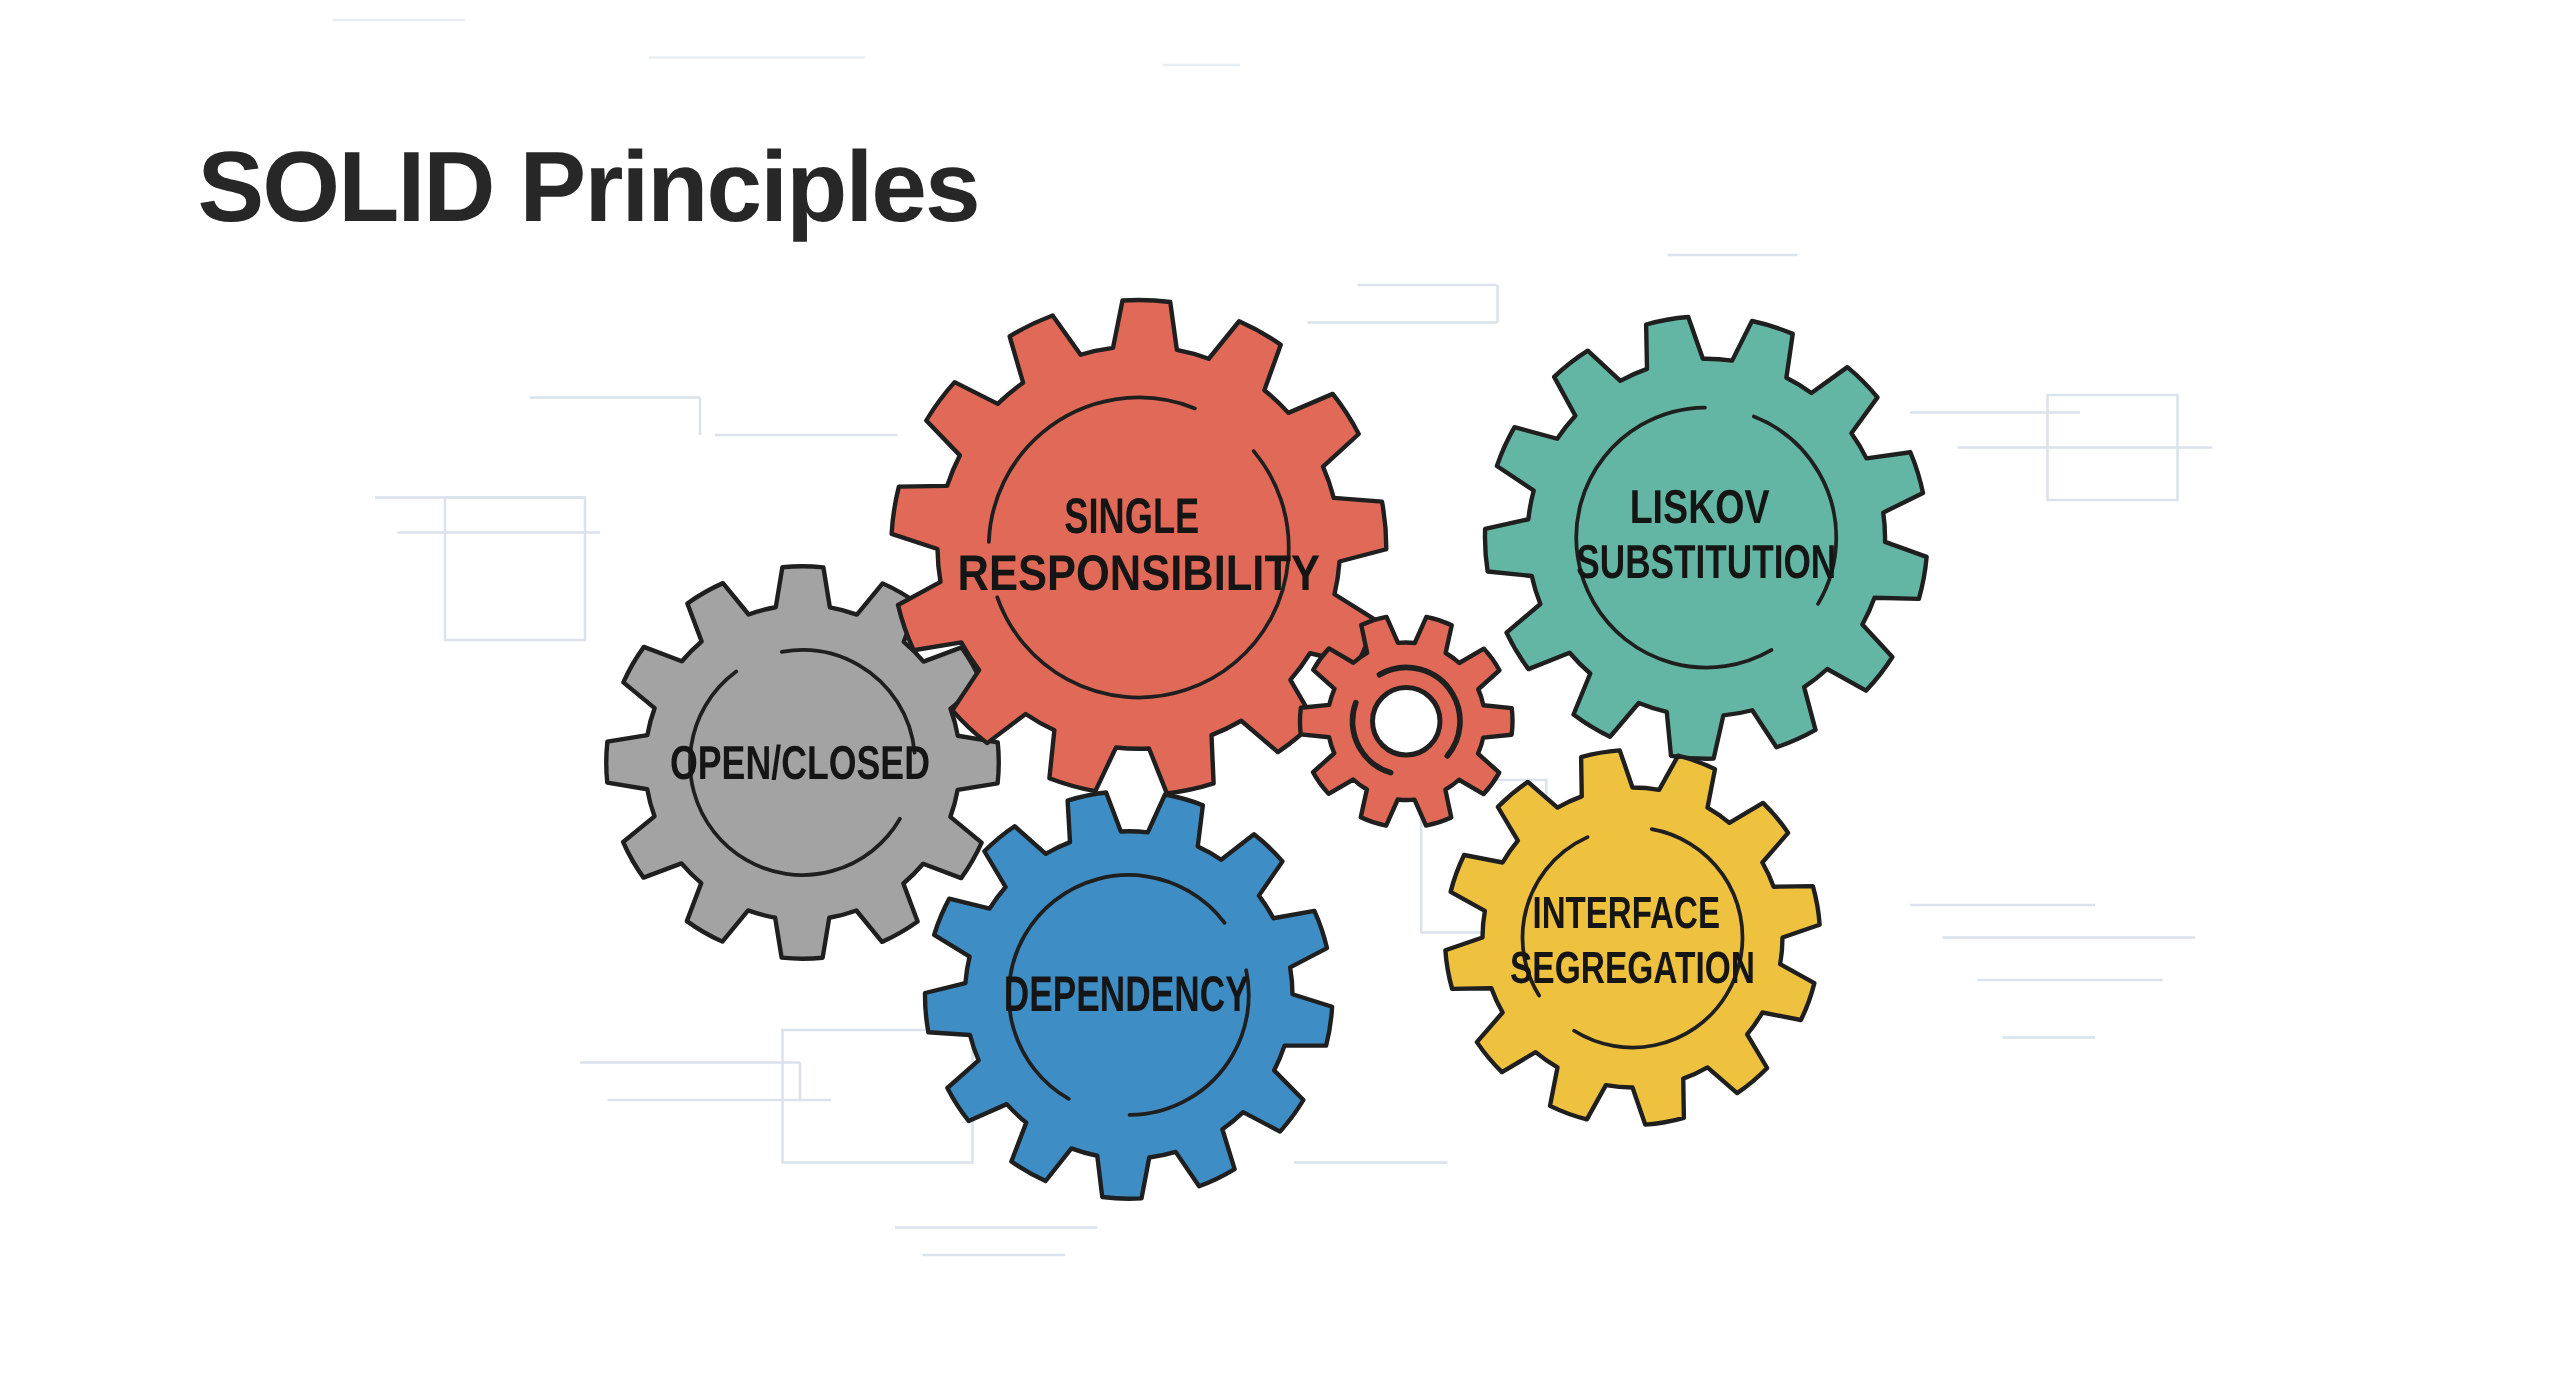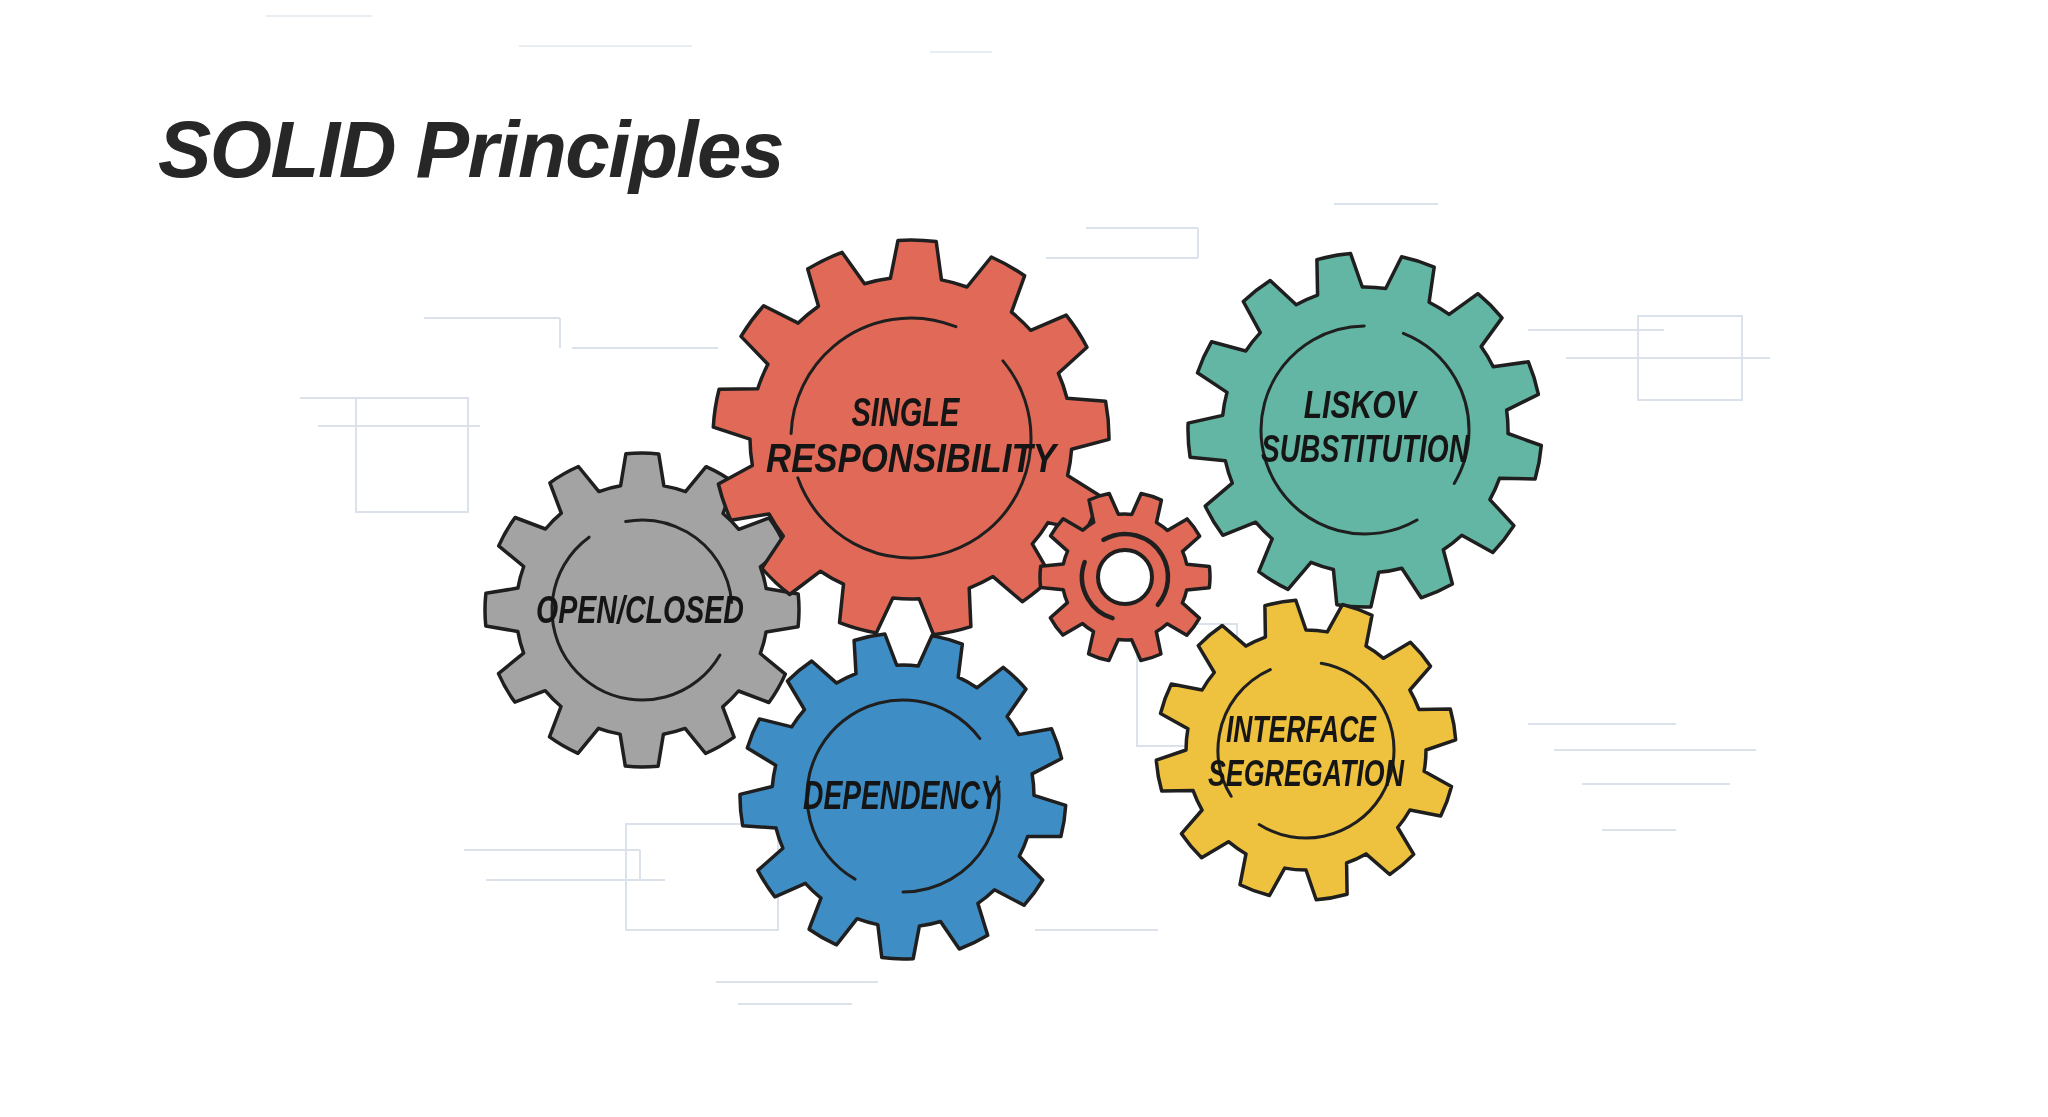--- a/index.html
+++ b/index.html
@@ -2,21 +2,20 @@
 <html><head>
 <meta charset="utf-8">
 <style>
   html,body{margin:0;padding:0;background:#ffffff;}
   .stage{
     position:relative;
     width:2048px;height:1117px;
     background:#ffffff;
     overflow:hidden;
     font-family:"Liberation Sans", sans-serif;
-    font-style:italic;
   }
   .title{
     position:absolute;
     left:158px;top:104px;
     font-size:80px;
     font-weight:700;
     letter-spacing:-1.5px;
     color:#272727;
     white-space:nowrap;
   }

